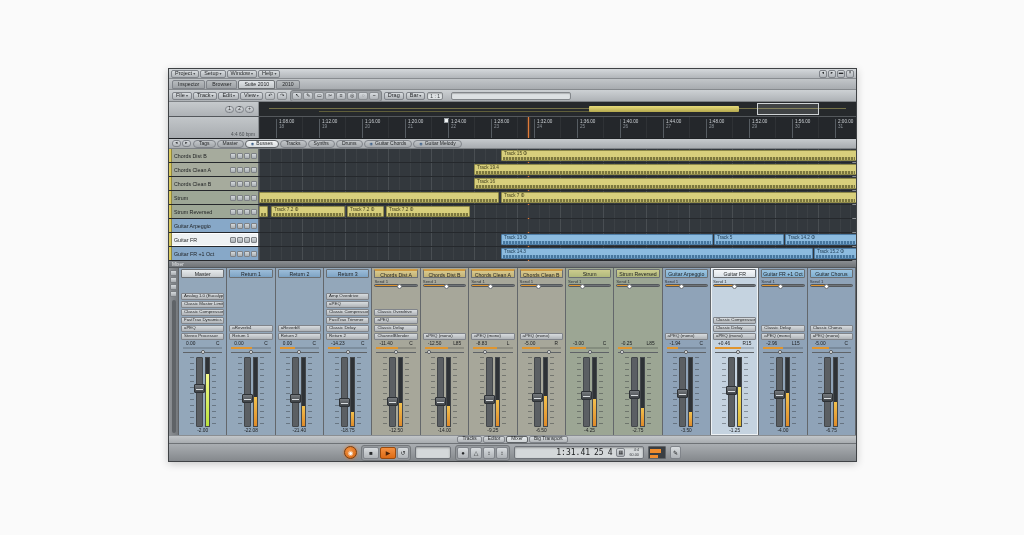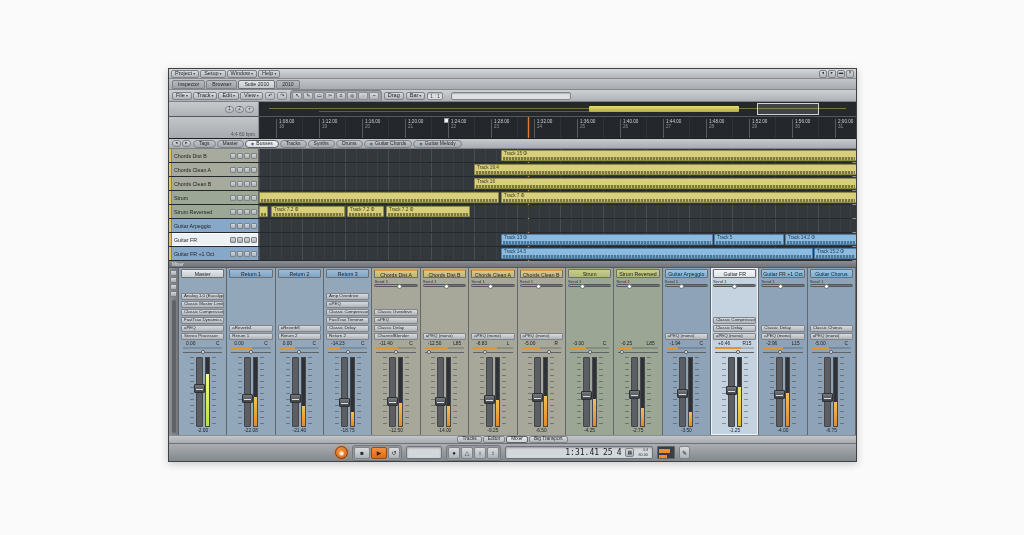--- a/index.html
+++ b/index.html
@@ -139,21 +139,21 @@
              display:flex;align-items:center;justify-content:center;gap:4px}
   .powerbtn{width:13px;height:13px;border-radius:50%;background:radial-gradient(circle at 40% 35%,#f49444,#d2620f);
             border:1px solid #7a3c0c;color:#fff;font-size:6px;box-shadow:0 0 3px rgba(232,115,31,.8)}
   .tgroup{display:flex;gap:1px;background:#95999d;border:1px solid #74787c;border-radius:3px;padding:1px}
   .tbtn{width:16px;height:12px;font-size:6px;border-radius:2px}
   .tbtn.small{width:12px}
   .tbtn.play{background:linear-gradient(#f49040,#dd6b15);border-color:#9a4a0e;color:#4a2208}
   .tdisplay{height:13px;background:#d4d8da;border:1px solid #70747a;border-radius:2px;
             box-shadow:inset 0 1px 2px rgba(0,0,0,.3);display:inline-flex;align-items:center;gap:4px;padding:0 4px}
   .tdisplay.blank{width:36px}
-  .tdisplay.main{width:148px;justify-content:flex-end}
+  .tdisplay.main{width:130px;justify-content:flex-end}
   .time{font-family:"DejaVu Sans Mono",monospace;font-size:8px;color:#1a1c1e;flex:1;text-align:right}
   .barnum{font-family:"DejaVu Sans Mono",monospace;font-size:8px;color:#1a1c1e}
   .gridbtn{width:9px;height:9px;font-size:5px}
   .sigstack{display:flex;flex-direction:column;font-size:3.8px;color:#3a3e42;line-height:1.1;text-align:right}
   .tmeter{width:18px;height:13px;background:#3a3e42;border:1px solid #606468;border-radius:1px;position:relative;overflow:hidden}
   .tmeter .m1{position:absolute;left:1px;top:2px;width:70%;height:4px;background:#ef8c2e}
   .tmeter .m2{position:absolute;left:1px;top:8px;width:50%;height:3px;background:#ef8c2e}
   .pencilbtn{width:11px;height:13px;font-size:6px}
 </style>
 </head>

